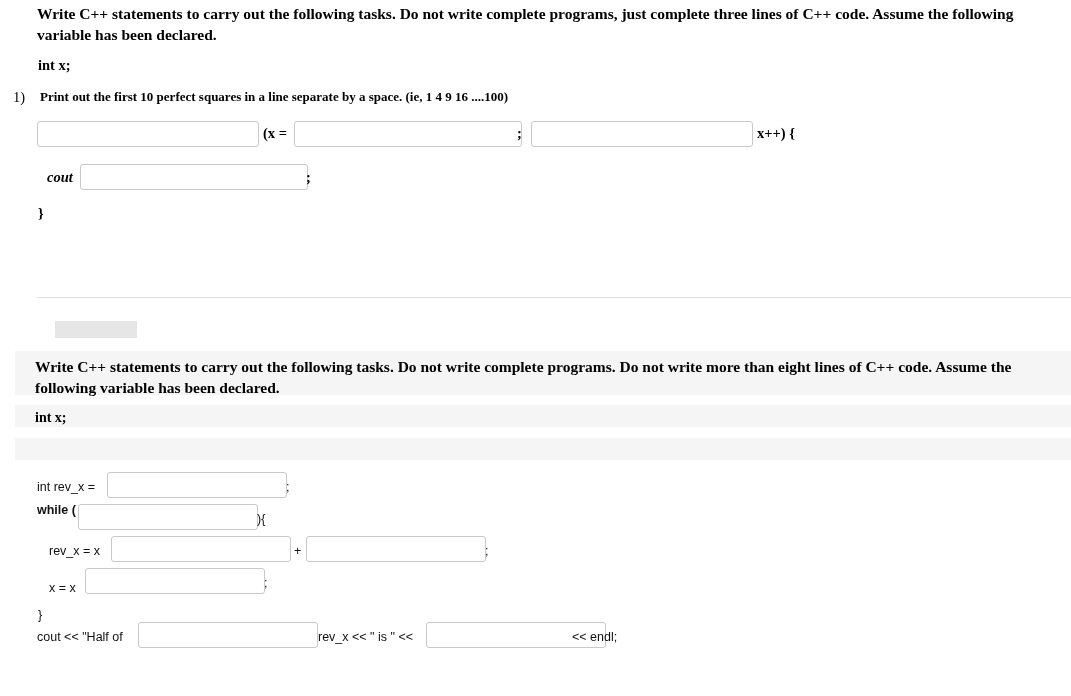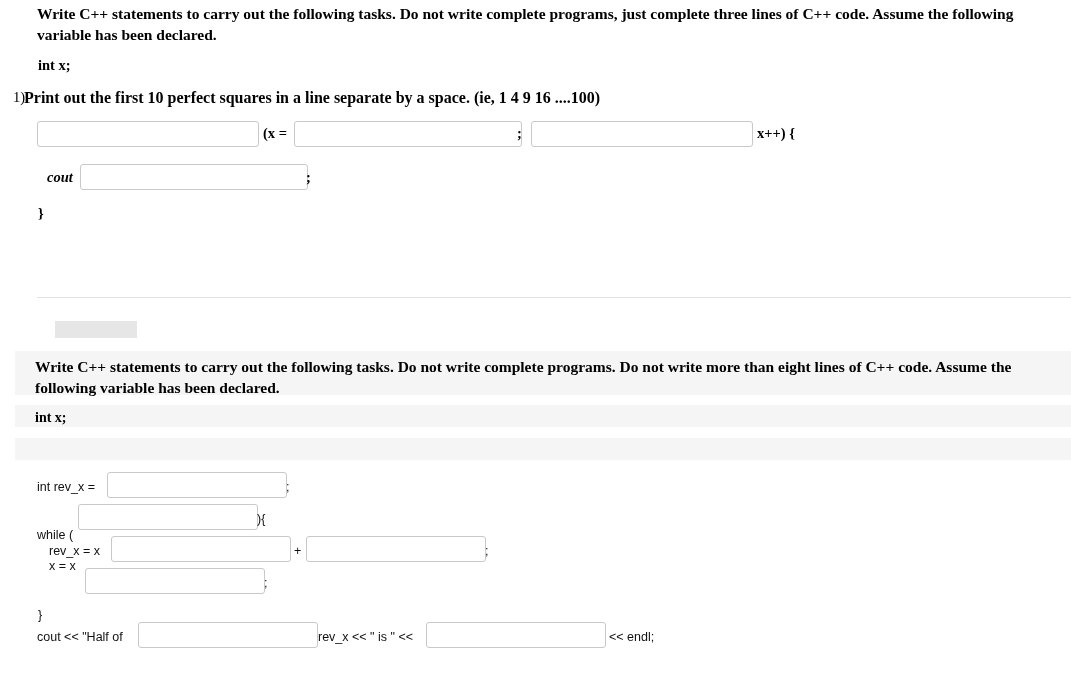--- a/index.html
+++ b/index.html
@@ -48,23 +48,23 @@
   }
   .q1-num {
     position: absolute;
     left: 13px;
     top: 89px;
     font-size: 14.5px;
     font-family: "Liberation Serif", serif;
   }
   .q1-task {
     position: absolute;
-    left: 24px;
+    left: 40px;
     top: 89px;
-    font-size: 16px;
+    font-size: 13px;
     font-weight: bold;
     font-family: "Liberation Serif", serif;
   }
 
   .tbox {
     box-sizing: border-box;
     border: 1px solid #c9c9c9;
     border-radius: 3px;
     background: #ffffff;
     height: 26px;
@@ -159,41 +159,41 @@
     position: absolute;
     font-family: "Liberation Sans", sans-serif;
     font-size: 12.5px;
     color: #111111;
   }
 
   #q2-lbl-revx  { left: 37px; top: 167px; }
   #q2-box-revx  { position: absolute; left: 107px; top: 159px; width: 180px; }
   #q2-semi-1    { left: 286px; top: 167px; }
 
-  #q2-lbl-while { left: 37px; top: 215px; }
+  #q2-lbl-while { left: 37px; top: 190px; font-weight: bold; }
   #q2-box-while { position: absolute; left: 78px; top: 191px; width: 180px; }
   #q2-lbl-brace-open { left: 257px; top: 199px; }
 
   #q2-lbl-revxx { left: 49px; top: 231px; }
   #q2-box-rev1  { position: absolute; left: 111px; top: 223px; width: 180px; }
   #q2-lbl-plus  { left: 294px; top: 231px; }
   #q2-box-rev2  { position: absolute; left: 306px; top: 223px; width: 180px; }
   #q2-semi-2    { left: 485px; top: 231px; }
 
-  #q2-lbl-xx    { left: 49px; top: 246px; }
+  #q2-lbl-xx    { left: 49px; top: 268px; }
   #q2-box-x     { position: absolute; left: 85px; top: 255px; width: 180px; }
   #q2-semi-3    { left: 264px; top: 263px; }
 
   #q2-lbl-brace-close { left: 38px; top: 295px; }
 
   #q2-lbl-cout  { left: 37px; top: 317px; }
   #q2-box-c1    { position: absolute; left: 138px; top: 309px; width: 180px; }
   #q2-lbl-mid   { left: 318px; top: 317px; }
   #q2-box-c2    { position: absolute; left: 426px; top: 309px; width: 180px; }
-  #q2-lbl-end   { left: 609px; top: 317px; }
+  #q2-lbl-end   { left: 572px; top: 317px; }
 
   
   .left-strip {
     position: absolute;
     left: 0;
     top: 313px;
     width: 6px;
     height: 383px;
     background: #ffffff;
   }

